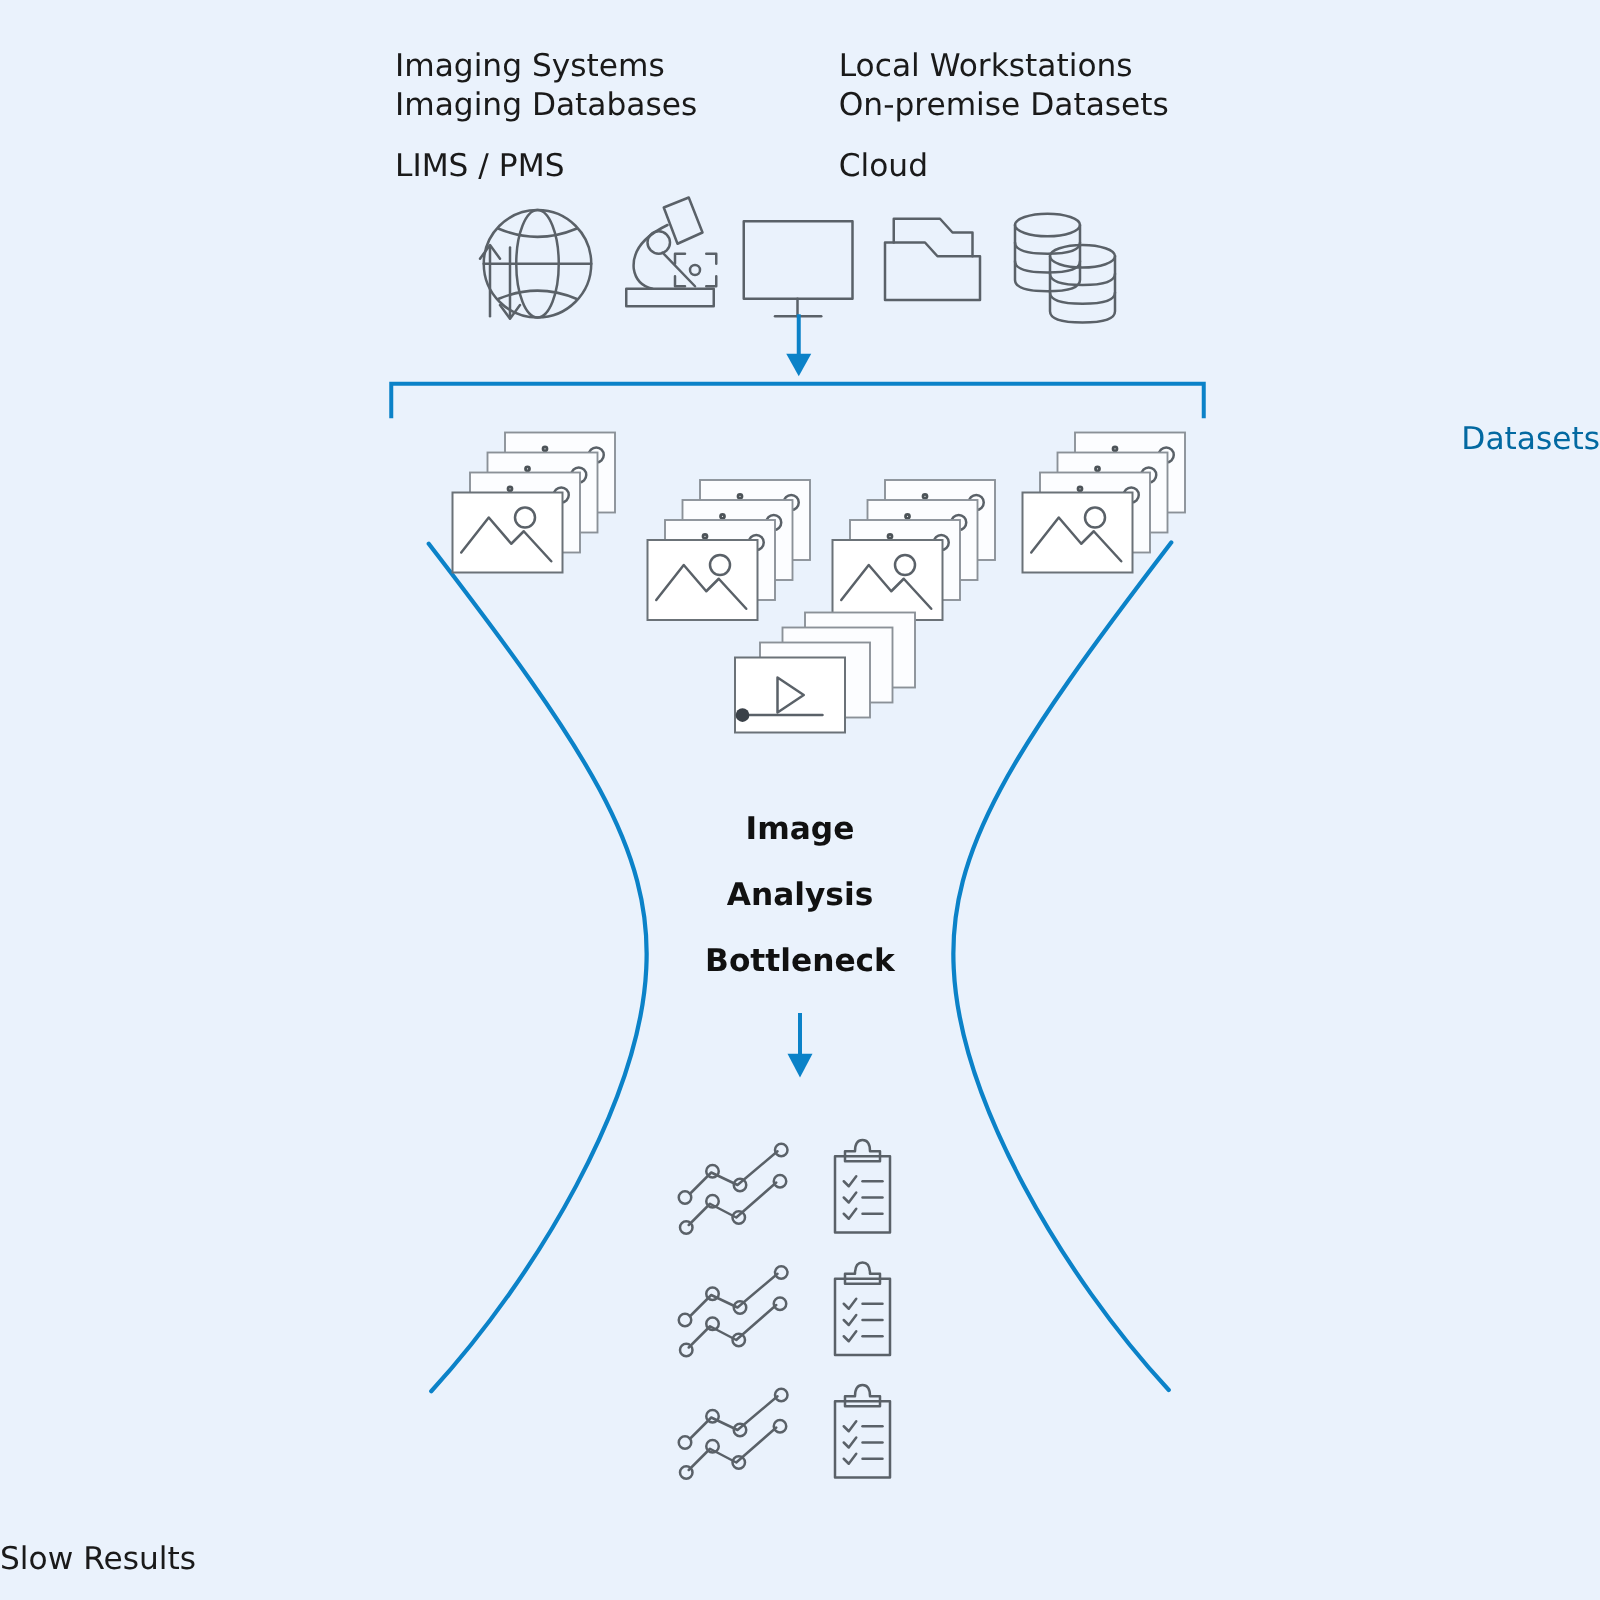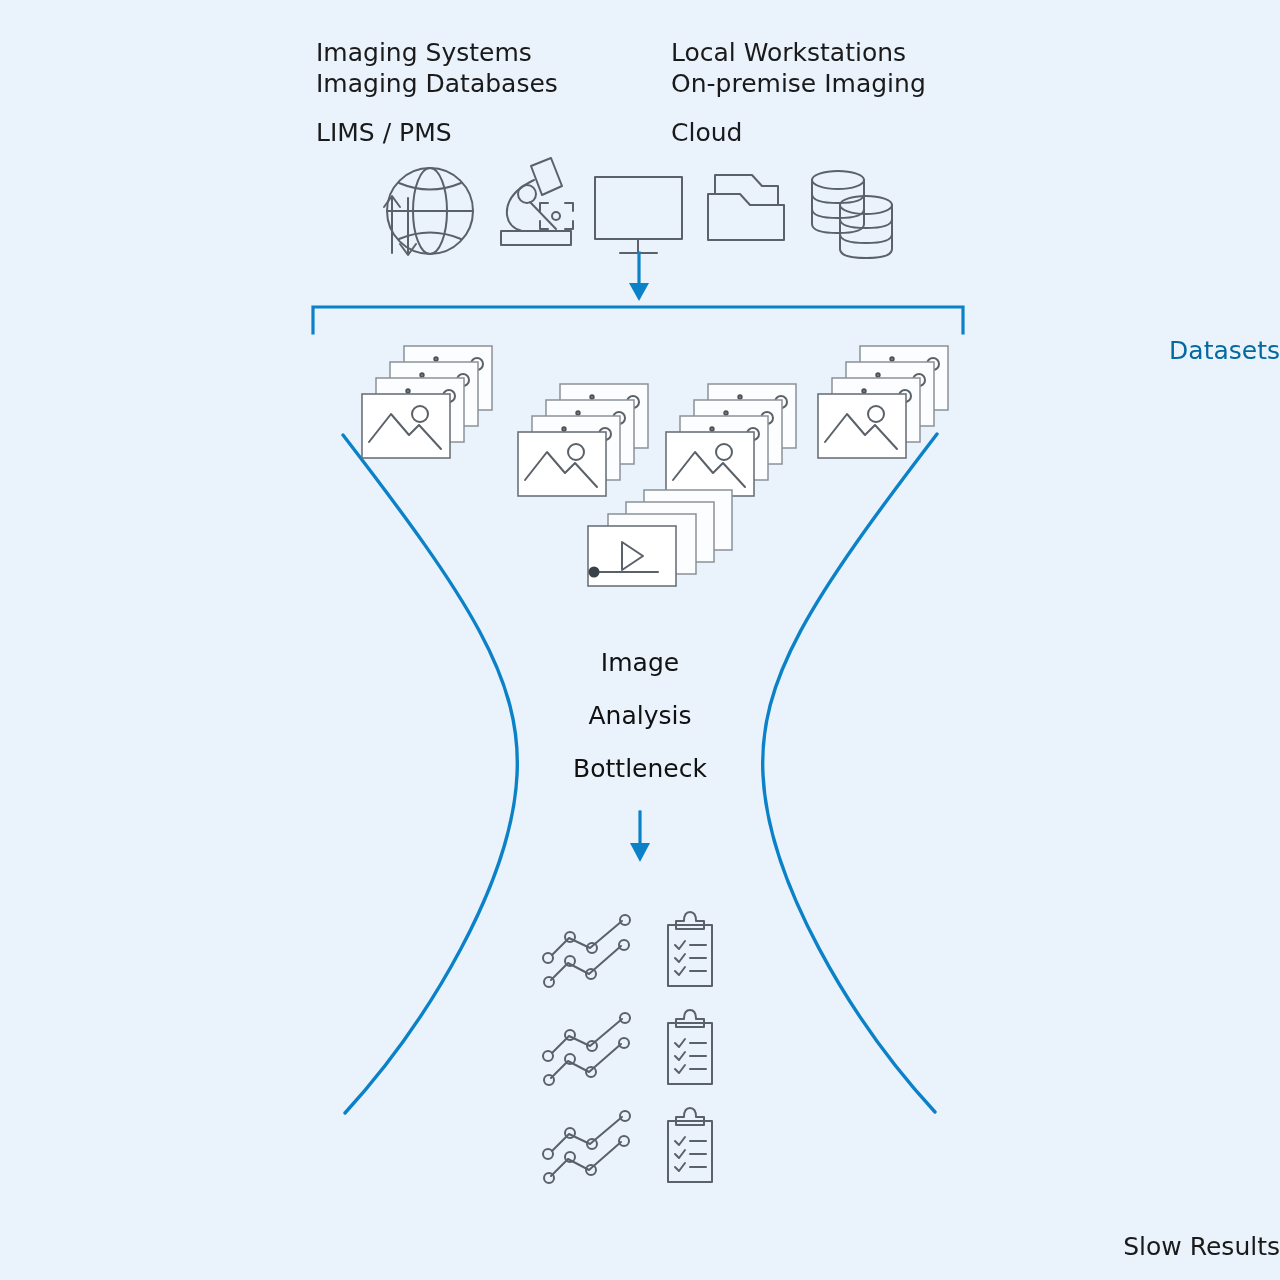--- a/index.html
+++ b/index.html
@@ -22,48 +22,48 @@
   .src-col-right{left:671px;}
   .row1{top:40px;}
   .row2{top:71px;}
   .row3{top:120px;text-align:center;}
   #datasets-label{
     position:absolute;left:0;right:0;top:336px;
     text-align:right;font-size:25px;color:#0369a1;margin-left:48px;
   }
   .bneck-line{
     position:absolute;left:0;right:0;
-    text-align:center;font-size:25px;font-weight:normal;color:#111;
+    text-align:center;font-size:25px;font-weight:bold;color:#111;
   }
   #bneck-1{top:648px;}
   #bneck-2{top:701px;}
   #bneck-3{top:754px;}
   #slow-results{
     position:absolute;left:0;right:0;top:1232px;
-    text-align:right;font-size:25px;color:#1a1a1a;padding-left:11px;
+    text-align:left;font-size:25px;color:#1a1a1a;
   }
   svg{position:absolute;left:0;top:0;overflow:visible;}
   .ln{fill:none;stroke:#5a6168;stroke-width:2;stroke-linecap:round;stroke-linejoin:round;}
   .ln-dark{fill:none;stroke:#4c5358;stroke-width:2.2;stroke-linecap:round;stroke-linejoin:round;}
   .card{fill:#ffffff;stroke:#6b7278;stroke-width:1.6;}
   .card-back{fill:#fcfdff;stroke:#8b9198;stroke-width:1.5;}
   .blue{fill:none;stroke:#0b82c8;stroke-width:3.2;stroke-linecap:square;}
   .blue-curve{fill:none;stroke:#0b82c8;stroke-width:3.4;stroke-linecap:round;}
   .blue-fill{fill:#0b82c8;}
 </style>
 </head>
 <body>
 
 <div id="stage">
 
   <div class="lbl src-col-left row1">Imaging Systems</div>
   <div class="lbl src-col-left row2">Imaging Databases</div>
   <div class="lbl src-col-left row3">LIMS / PMS</div>
   <div class="lbl src-col-right row1">Local Workstations</div>
-  <div class="lbl src-col-right row2">On-premise Imaging</div>
+  <div class="lbl src-col-right row2">On-premise Datasets</div>
   <div class="lbl src-col-right row3">Cloud</div>
 
   <svg width="1280" height="1280">
 
     <g>
       <circle class="ln" cx="430" cy="211" r="43"></circle>
       <ellipse class="ln" cx="430" cy="211" rx="17" ry="43"></ellipse>
       <line class="ln" x1="387" y1="211" x2="473" y2="211"></line>
       <path class="ln" d="M399 183 Q430 196 461 183"></path>
       <path class="ln" d="M399 239 Q430 226 461 239"></path>

